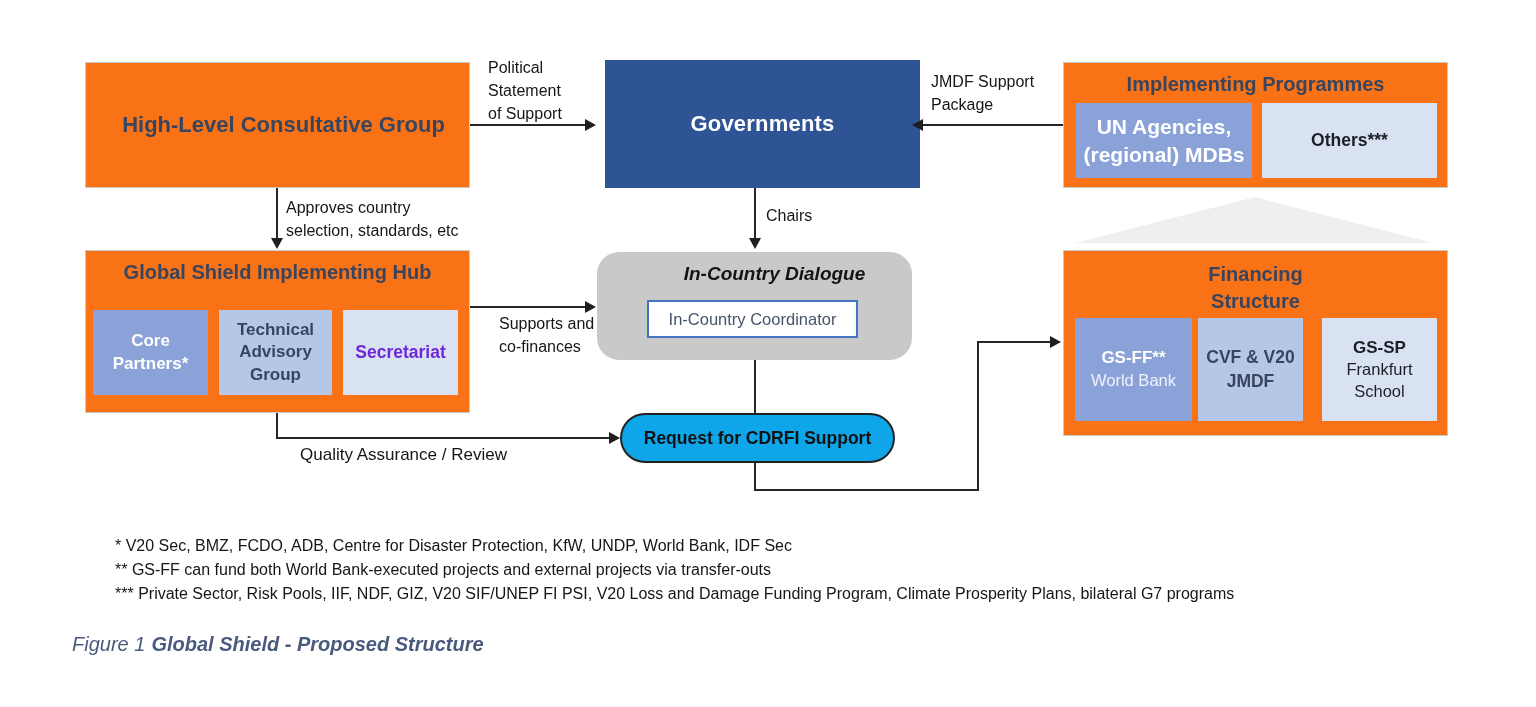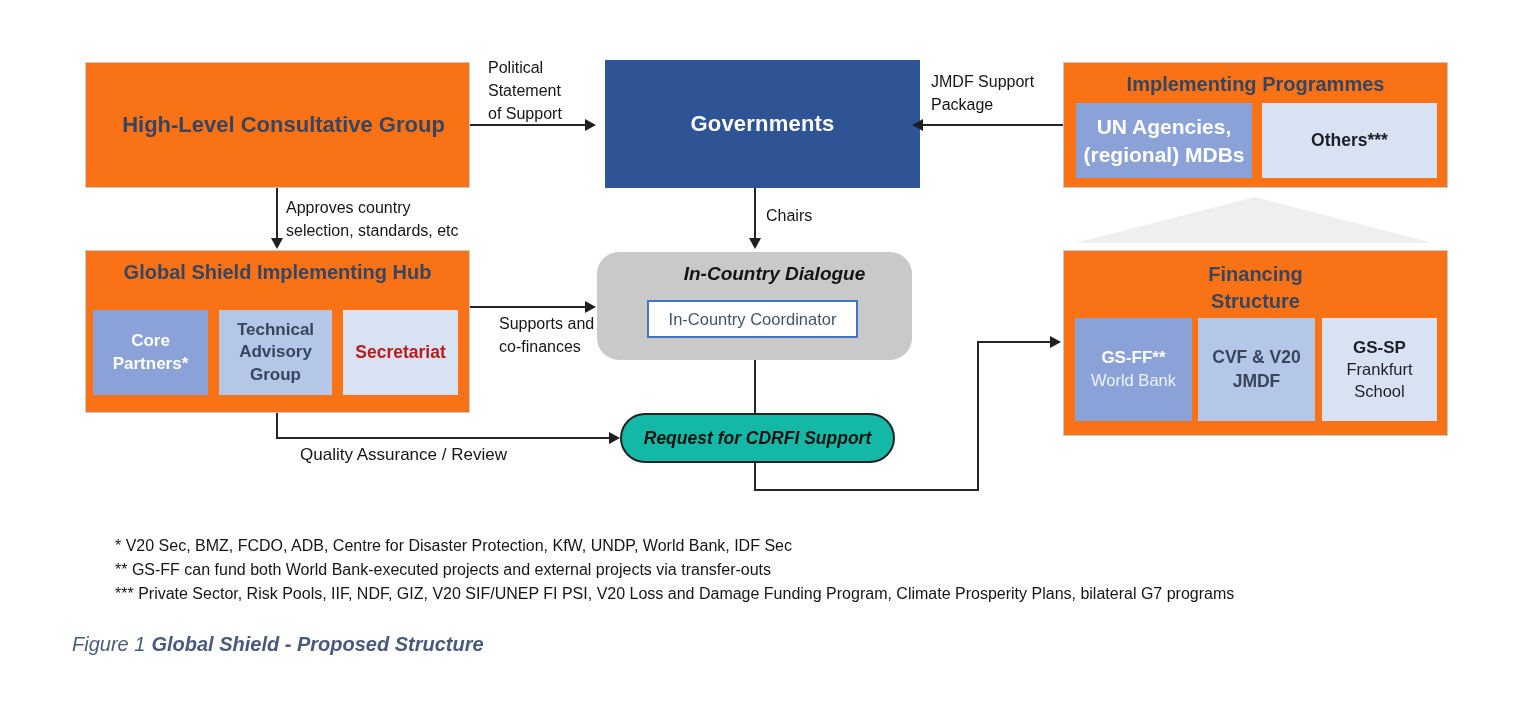--- a/index.html
+++ b/index.html
@@ -23,22 +23,22 @@
 
   .hlcg{font-weight:bold;font-size:22px;color:#39455e;padding-left:12px;}
   .gov{font-weight:bold;font-size:22px;letter-spacing:.2px;}
 
   .subbox{box-sizing:border-box;line-height:1.32;}
 
   .icd{background:#c9c9c9;border-radius:22px;}
   .icd-title{font-weight:bold;font-style:italic;font-size:19px;color:#141414;text-align:center;padding-left:40px;}
   .icc{background:#ffffff;border:2px solid #4472c4;box-sizing:border-box;font-size:16.5px;color:#44546a;}
 
-  .pill{background:#14b8a6;border:2px solid #222222;border-radius:26px;box-sizing:border-box;
-        font-weight:bold;font-style:italic;font-size:17.5px;color:#111111;}
+  .pill{background:#0ea5e9;border:2px solid #222222;border-radius:26px;box-sizing:border-box;
+        font-weight:bold;font-size:17.5px;color:#111111;}
 
   
   .hline{height:2px;background:#262626;}
   .vline{width:2px;background:#262626;}
   .ah{width:0;height:0;}
   .ah-right{border-top:6px solid transparent;border-bottom:6px solid transparent;border-left:11px solid #1f1f1f;}
   .ah-left{border-top:6px solid transparent;border-bottom:6px solid transparent;border-right:11px solid #1f1f1f;}
   .ah-down{border-left:6px solid transparent;border-right:6px solid transparent;border-top:11px solid #1f1f1f;}
 
   .edge-label{font-size:16px;line-height:1.45;color:#161616;}
@@ -90,21 +90,21 @@
   <div class="abs edge-label" style="left:766px;top:204px;">Chairs</div>
 
   <div class="abs frame" style="left:85px;top:250px;width:385px;height:163px;">
     <div class="frame-title" style="top:10px;">Global Shield Implementing Hub</div>
   </div>
   <div class="abs fill-med flexc subbox pre" style="left:93px;top:310px;width:115px;height:85px;font-weight:bold;font-size:17px;">Core
 Partners*</div>
   <div class="abs fill-light flexc subbox pre" style="left:219px;top:310px;width:113px;height:85px;font-weight:bold;font-size:17px;">Technical
 Advisory
 Group</div>
-  <div class="abs fill-pale flexc subbox" style="left:343px;top:310px;width:115px;height:85px;font-weight:bold;font-size:17.5px;color:#b91c1c;">Secretariat</div>
+  <div class="abs fill-pale flexc subbox" style="left:343px;top:310px;width:115px;height:85px;font-weight:bold;font-size:17.5px;color:#6d28d9;">Secretariat</div>
 
   <div class="abs hline" style="left:470px;top:306px;width:116px;"></div>
   <div class="abs ah ah-right" style="left:585px;top:301px;"></div>
   <div class="abs edge-label pre" style="left:483px;top:312px;margin-left:16px;">Supports and
 co-finances</div>
 
   <div class="abs icd" style="left:597px;top:252px;width:315px;height:108px;">
     <div class="icd-title" style="position:absolute;left:0;right:0;top:11px;">In-Country Dialogue</div>
     <div class="icc flexc" style="position:absolute;left:50px;top:48px;width:211px;height:38px;">In-Country Coordinator</div>
   </div>
@@ -129,21 +129,21 @@
   <div class="abs frame" style="left:1063px;top:250px;width:385px;height:186px;">
     <div class="frame-title pre" style="top:10px;line-height:1.35;">Financing
 Structure</div>
   </div>
   <div class="abs fill-med flexc subbox" style="left:1075px;top:318px;width:117px;height:103px;">
     <div>
       <div style="font-weight:bold;font-size:17px;">GS-FF**</div>
       <div style="font-size:16.5px;color:#eef2fb;">World Bank</div>
     </div>
   </div>
-  <div class="abs fill-light flexc subbox pre" style="left:1198px;top:318px;width:117px;height:103px;font-weight:bold;font-size:17.5px;">CVF &amp; V20
+  <div class="abs fill-light flexc subbox pre" style="left:1198px;top:318px;width:105px;height:103px;font-weight:bold;font-size:17.5px;">CVF &amp; V20
 JMDF</div>
   <div class="abs fill-pale flexc subbox" style="left:1322px;top:318px;width:115px;height:103px;">
     <div>
       <div style="font-weight:bold;font-size:17px;">GS-SP</div>
       <div class="pre" style="font-size:16.5px;line-height:1.3;">Frankfurt
 School</div>
     </div>
   </div>
 
   <div class="abs footnotes" style="left:115px;top:534px;width:1300px;">

